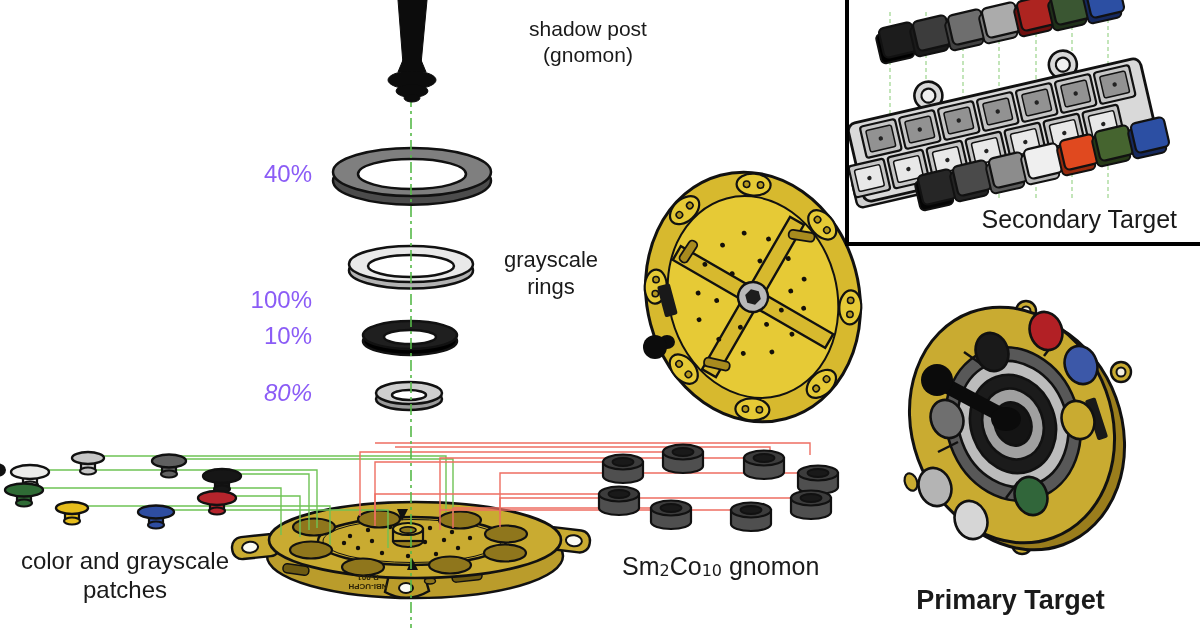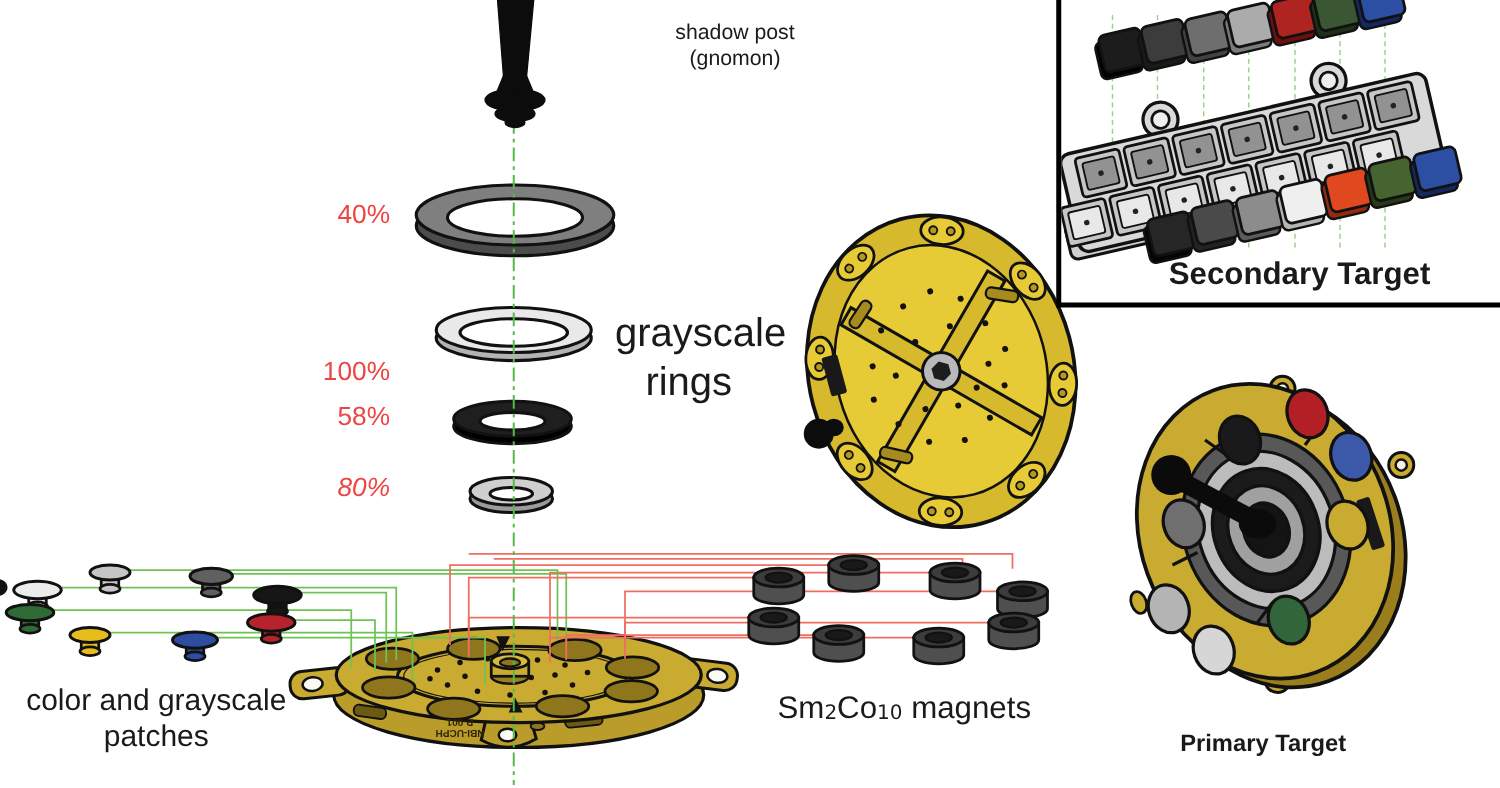--- a/index.html
+++ b/index.html
@@ -1,31 +1,31 @@
 <!DOCTYPE html>
 <html><head>
 <meta charset="utf-8">
 <style>
   html,body{margin:0;padding:0;}
   body{width:1200px;height:630px;position:relative;overflow:hidden;background:#ffffff;
        font-family:"Liberation Sans",sans-serif;}
   svg{position:absolute;left:0;top:0;}
   .label{position:absolute;color:#1a1a1a;white-space:pre-line;text-align:center;line-height:1.22;}
-  .ring-label{position:absolute;color:#ef4444;width:80px;text-align:right;font-size:21px;}
-  #lbl-shadow{left:468px;top:16px;width:240px;font-size:17px;}
-  #lbl-rings{left:492px;top:247px;width:118px;font-size:32px;}
+  .ring-label{position:absolute;color:#8b5cf6;width:80px;text-align:right;font-size:24px;}
+  #lbl-shadow{left:468px;top:16px;width:240px;font-size:21px;}
+  #lbl-rings{left:492px;top:247px;width:118px;font-size:22px;}
   #lbl-40{left:232px;top:160px;}
   #lbl-100{left:232px;top:251px;margin-top:35px;}
   #lbl-10{left:232px;top:322px;}
   #lbl-80{left:232px;top:379px;font-style:italic;}
   #lbl-patches{left:2px;top:546px;width:246px;font-size:24px;}
   #lbl-magnets{left:622px;top:551px;font-size:25px;white-space:nowrap;}
   #lbl-magnets .sub{font-size:16px;vertical-align:-1px;font-family:"DejaVu Sans",sans-serif;}
-  #lbl-primary{left:893px;top:584px;width:235px;font-size:19px;font-weight:bold;}
-  #lbl-secondary{left:935px;top:204px;width:242px;font-size:25px;font-weight:bold;text-align:left;}
+  #lbl-primary{left:893px;top:584px;width:235px;font-size:27px;font-weight:bold;}
+  #lbl-secondary{left:935px;top:204px;width:242px;font-size:25px;font-weight:normal;text-align:right;}
 </style>
 </head>
 <body>
 
 <svg id="scene" width="1200" height="630" viewBox="0 0 1200 630">
 
   <g>
     <ellipse cx="415" cy="556" rx="148" ry="42" fill="#ba9c2b" stroke="#111" stroke-width="2.5"></ellipse>
     <g transform="translate(262 546) rotate(-6)">
       <rect x="-30" y="-11" width="48" height="22" rx="10" fill="#c9ab31" stroke="#111" stroke-width="2.4"></rect>
@@ -507,21 +507,21 @@
           </g>
         </g>
     </g>
   </g>
 </svg>
 
 <div class="label" id="lbl-shadow">shadow post
 (gnomon)</div>
 <div class="ring-label" id="lbl-40">40%</div>
 <div class="ring-label" id="lbl-100">100%</div>
-<div class="ring-label" id="lbl-10">58%</div>
+<div class="ring-label" id="lbl-10">10%</div>
 <div class="ring-label" id="lbl-80">80%</div>
 <div class="label" id="lbl-rings">grayscale
 rings</div>
 <div class="label" id="lbl-patches">color and grayscale
 patches</div>
-<div class="label" id="lbl-magnets"><span>Sm</span><span class="sub">2</span><span>Co</span><span class="sub">10</span><span> magnets</span></div>
+<div class="label" id="lbl-magnets"><span>Sm</span><span class="sub">2</span><span>Co</span><span class="sub">10</span><span> gnomon</span></div>
 <div class="label" id="lbl-primary">Primary Target</div>
 <div class="label" id="lbl-secondary">Secondary Target</div>
 
 </body></html>

